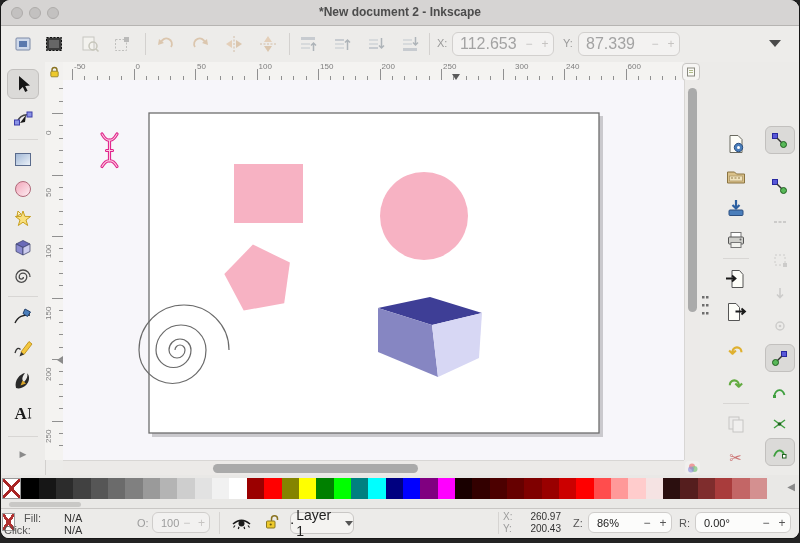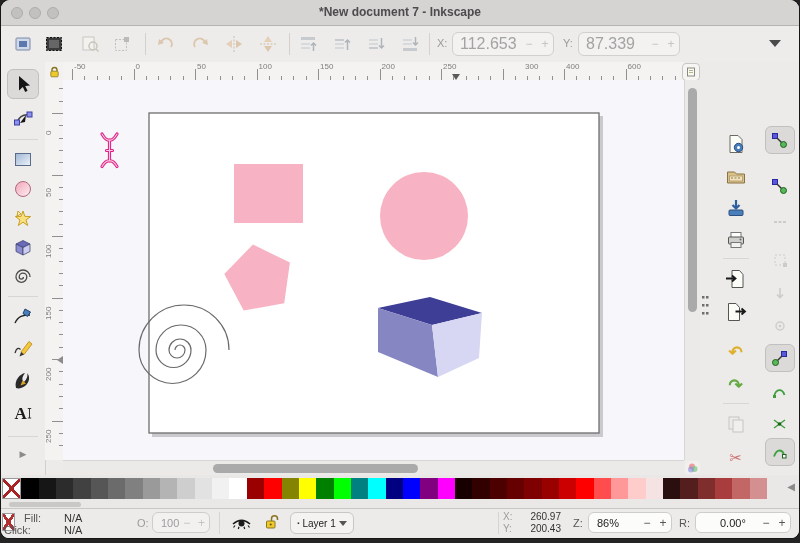--- a/index.html
+++ b/index.html
@@ -94,21 +94,21 @@
   .sb-dim{color:#9c9c9c;}
   .sb-sep{position:absolute;top:3px;width:1px;height:22px;background:#d6d4d2;}
   .sspin{position:absolute;height:21px;border:1px solid #cfcdcb;border-radius:6px;
     background:#f2f1f0;display:flex;align-items:center;box-sizing:border-box;}
   .sspin.lit{background:#fcfcfb;}
   .sspin .val{padding-left:8px;flex:1;font-size:11px;}
   .layer-btn{position:absolute;left:289px;top:3px;width:64px;height:22px;background:#f4f3f1;
     border:1px solid #c9c7c5;border-radius:6px;display:flex;align-items:center;
     justify-content:center;gap:3px;box-sizing:border-box;}
   .layer-btn .bullet{font-size:6px;color:#222;}
-  .layer-btn .lbl{font-size:10px;color:#222;}
+  .layer-btn .lbl{font-size:14px;color:#222;}
   .caret{width:0;height:0;border-left:4px solid transparent;border-right:4px solid transparent;
     border-top:5px solid #555;}
   .msg{position:absolute;left:363px;top:2px;width:132px;font-size:10px;line-height:12px;color:#2c2c2c;}
   .coords{position:absolute;left:502px;top:2px;width:58px;font-size:10px;line-height:12px;}
   .coords .row{display:flex;justify-content:space-between;}
   .fillsw{position:absolute;left:1px;top:4px;width:13px;height:18px;background:#fff;
     border:1px solid #9a9a9a;box-sizing:border-box;overflow:hidden;}
   .fillsw::before{content:"";position:absolute;inset:0;
     background:linear-gradient(to top right,transparent 42%,#b03030 42%,#b03030 58%,transparent 58%);}
   .fillsw::after{content:"";position:absolute;inset:0;
@@ -116,21 +116,21 @@
 </style>
 </head>
 <body>
 
 <div class="window">
 
   <div class="titlebar">
     <div class="tl-dot" style="left:10px"></div>
     <div class="tl-dot" style="left:28px"></div>
     <div class="tl-dot" style="left:46px"></div>
-    <div class="title">*New document 7 - Inkscape</div>
+    <div class="title">*New document 2 - Inkscape</div>
   </div>
 
   <div class="toolbar">
     <div class="tbtn" style="left:9px">
       <svg width="20" height="20">
           <rect x="3" y="4" width="14" height="12" rx="1" fill="#cfd9ea" stroke="#7d8aa6"></rect>
           <rect x="6" y="7" width="8" height="6" fill="#5b79ad"></rect>
         </svg>
     </div>
     <div class="tbtn" style="left:40px">
@@ -360,27 +360,27 @@
           <div class="tick" style="left: 341.1px;"></div>
           <div class="tick" style="left: 353.4px;"></div>
           <div class="tick" style="left: 365.7px;"></div>
           <div class="tick major" style="left: 378px;"></div>
           <span class="rlabel" style="left: 380px;">250</span>
           <div class="tick" style="left: 390.3px;"></div>
           <div class="tick" style="left: 402.6px;"></div>
           <div class="tick" style="left: 414.9px;"></div>
           <div class="tick" style="left: 427.2px;"></div>
           <div class="tick major" style="left: 439.5px;"></div>
-          <span class="rlabel" style="left: 462px;">300</span>
+          <span class="rlabel" style="left: 452px;">300</span>
           <div class="tick" style="left: 451.8px;"></div>
           <div class="tick" style="left: 464.1px;"></div>
           <div class="tick" style="left: 476.4px;"></div>
           <div class="tick" style="left: 488.7px;"></div>
           <div class="tick major" style="left: 501px;"></div>
-          <span class="rlabel" style="left: 503px;">400</span>
+          <span class="rlabel" style="left: 503px;">240</span>
           <div class="tick" style="left: 513.3px;"></div>
           <div class="tick" style="left: 525.6px;"></div>
           <div class="tick" style="left: 537.9px;"></div>
           <div class="tick" style="left: 550.2px;"></div>
           <div class="tick major" style="left: 562.5px;"></div>
           <span class="rlabel" style="left: 564.5px;">600</span>
           <div class="tick" style="left: 574.8px;"></div>
           <div class="tick" style="left: 587.1px;"></div>
           <div class="tick" style="left: 599.4px;"></div>
           <div class="tick" style="left: 611.7px;"></div>
@@ -710,18 +710,18 @@
         </div>
     </div>
     <div class="sb sb-label" style="left:572px;top:8px">Z:</div>
     <div class="sspin lit" style="left:587px;top:3px;width:84px">
       <span class="val" style="color:#1c1c1c">86%</span>
       <span class="spin-mp" style="color:#555">−</span>
       <span class="spin-mp" style="color:#555">+</span>
     </div>
     <div class="sb sb-label" style="left:678px;top:8px">R:</div>
     <div class="sspin lit" style="left:694px;top:3px;width:96px">
-      <span class="val" style="color:#1c1c1c;padding-left:24px">0.00°</span>
+      <span class="val" style="color:#1c1c1c;padding-left:8px">0.00°</span>
       <span class="spin-mp" style="color:#555">−</span>
       <span class="spin-mp" style="color:#555">+</span>
     </div>
   </div>
 </div>
 
 </body></html>

